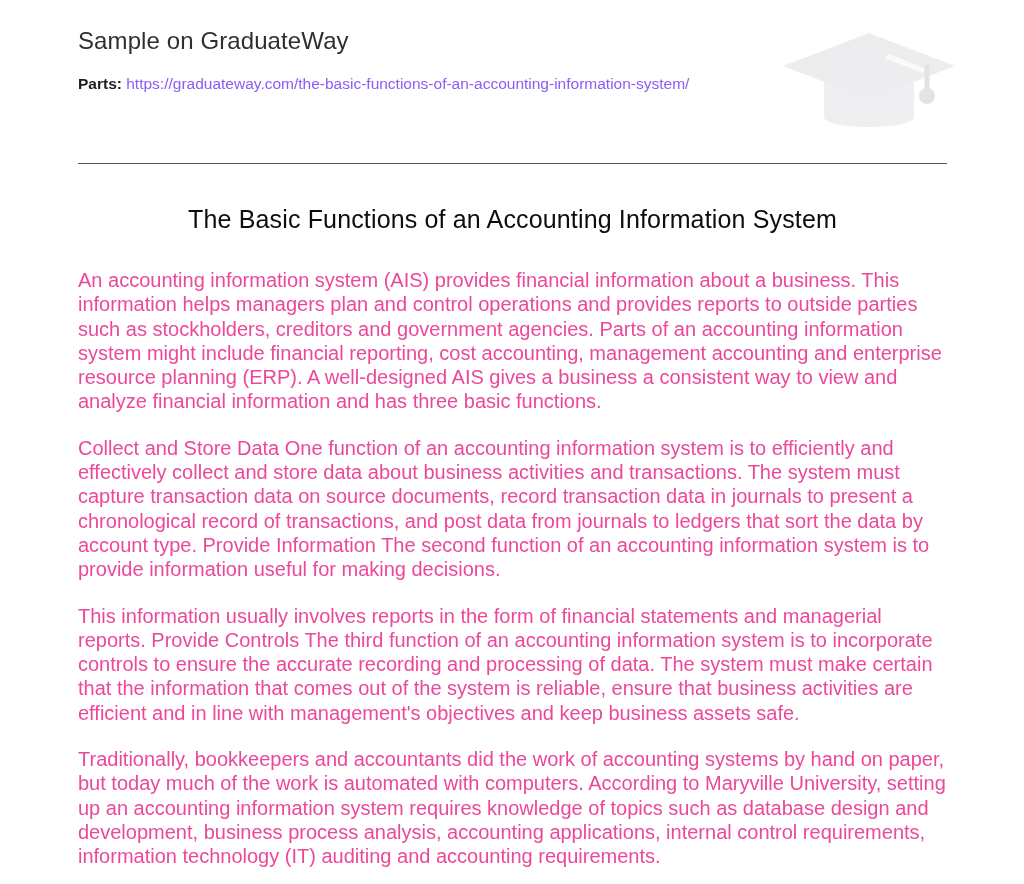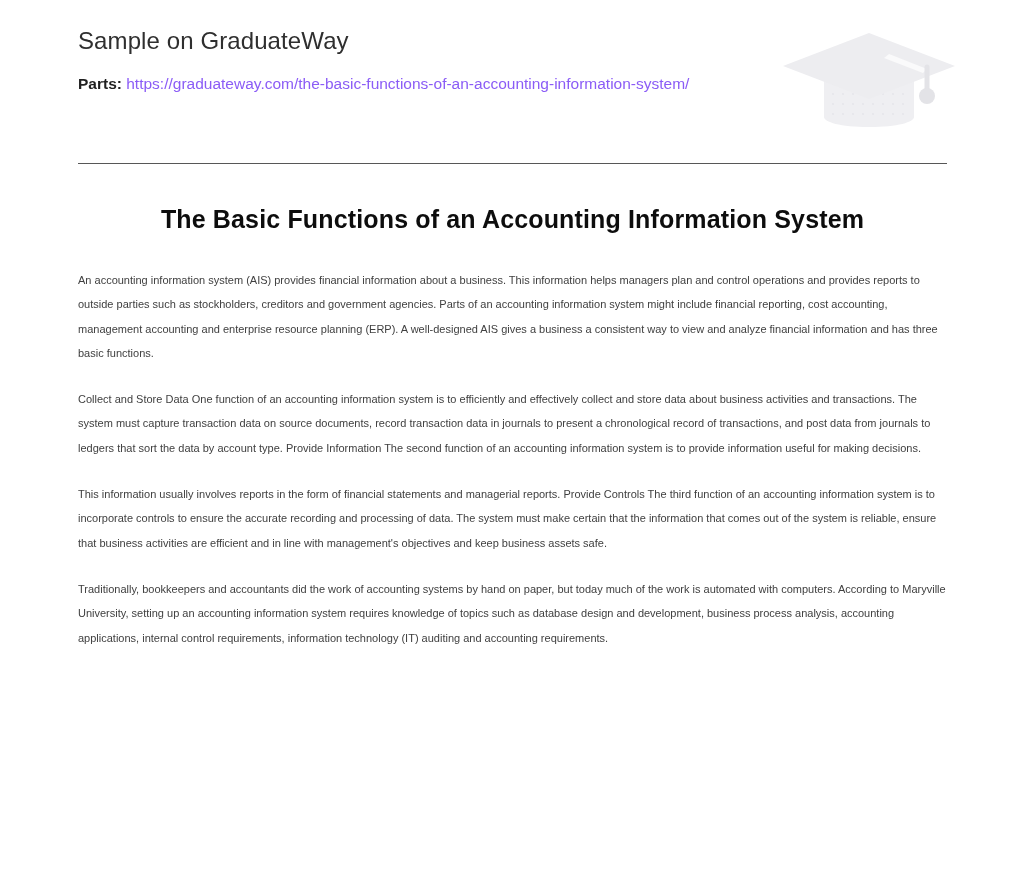--- a/index.html
+++ b/index.html
@@ -87,39 +87,39 @@
 
   
   .article-title {
     position: absolute;
     left: 78px;
     top: 203px;
     width: 869px;
     text-align: center;
     font-size: 25px;
     line-height: 32px;
-    font-weight: 700;
+    font-weight: 400;
     color: #0d0d0d;
     letter-spacing: 0.15px;
     margin: 0;
   }
 
   
   .body-text {
     position: absolute;
     left: 78px;
     top: 268px;
     width: 869px;
   }
 
   .body-text p {
     margin: 0 0 22px 0;
-    font-size: 11px;
+    font-size: 20px;
     line-height: 24.3px;
-    color: #404040;
+    color: #ec4899;
     text-align: left;
   }
   .body-text p:last-child {
     margin-bottom: 0;
   }
 </style>
 </head>
 <body>
 
 <div class="page">

